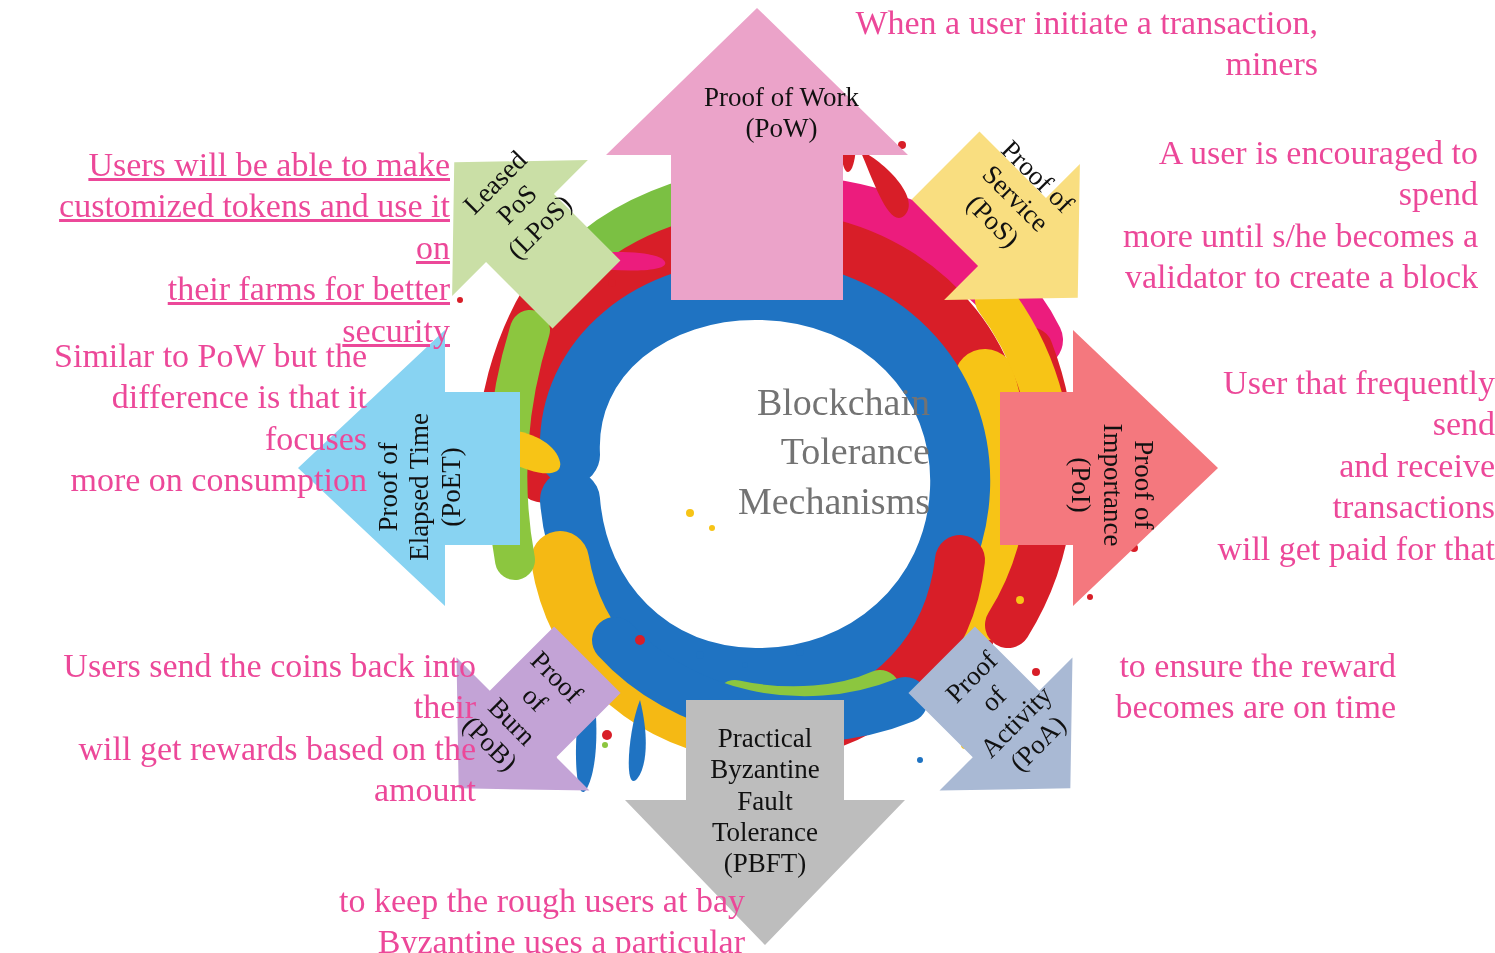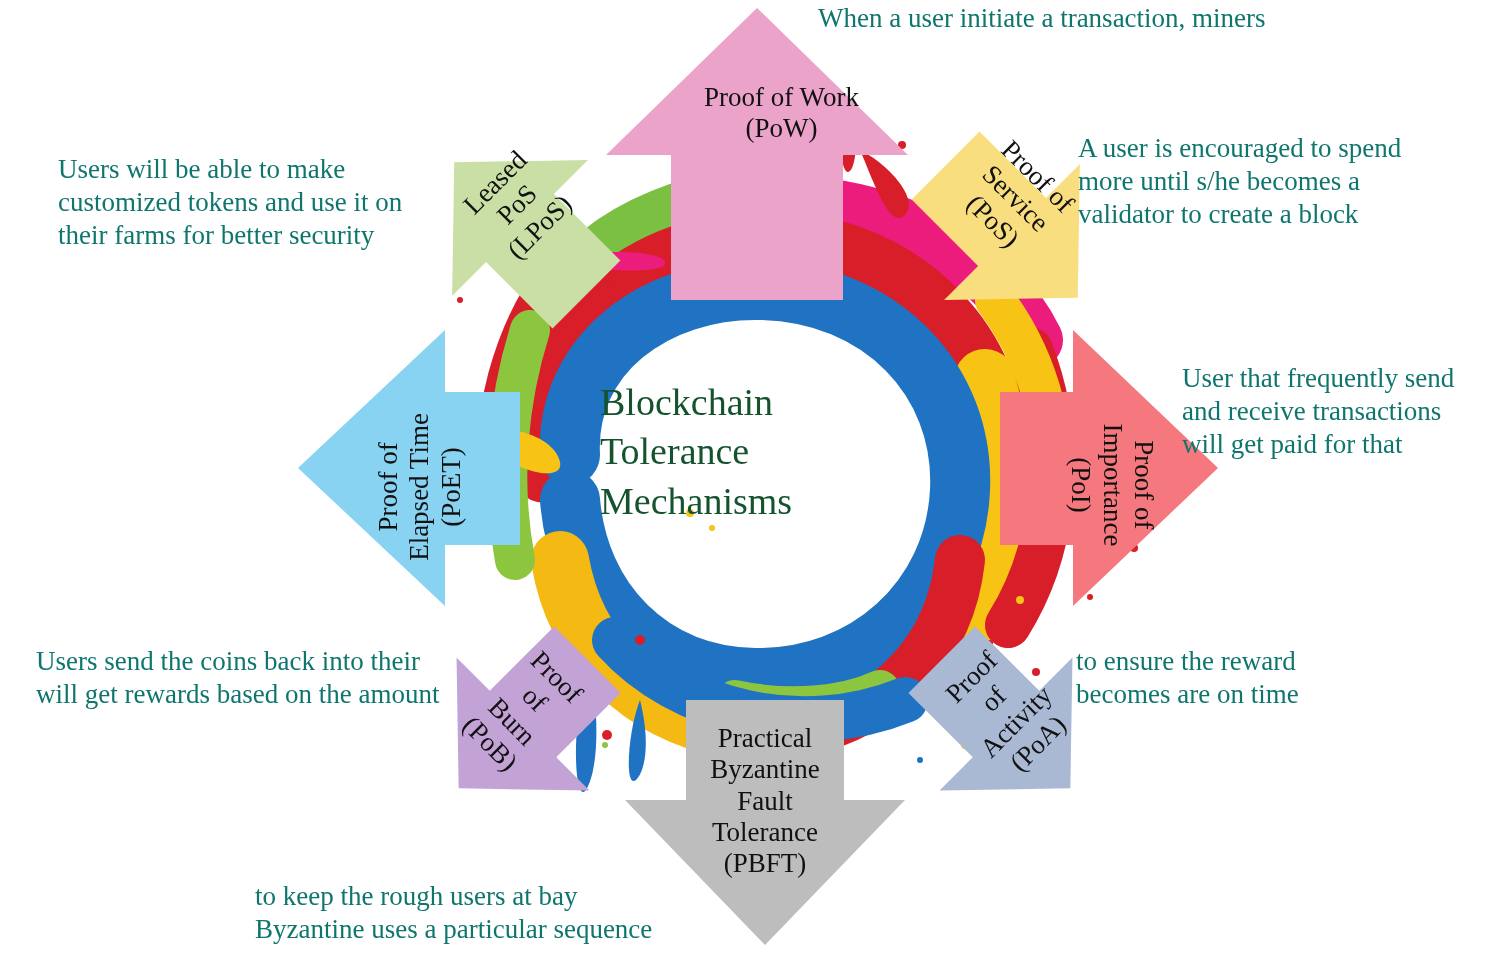--- a/index.html
+++ b/index.html
@@ -2,27 +2,27 @@
 <html><head>
 <meta charset="utf-8">
 <style>
   html,body{margin:0;padding:0;background:#ffffff;}
   body{width:1495px;height:953px;position:relative;overflow:hidden;
        font-family:"Liberation Serif","DejaVu Serif",serif;color:#111;}
   #stage{position:absolute;inset:0;width:1495px;height:953px;}
   .layer{position:absolute;left:0;top:0;width:1495px;height:953px;}
   svg.layer{overflow:visible;}
 
-  .note{position:absolute;font-size:27px;line-height:1.22;color:#0f766e;text-align:left;}
+  .note{position:absolute;font-size:34px;line-height:1.22;color:#ec4899;text-align:right;}
 
   .arrow-label{position:absolute;font-size:27px;line-height:1.16;color:#111;
                text-align:center;white-space:pre-line;pointer-events:none;}
 
   .center-title{position:absolute;left:600px;top:378px;width:330px;
-                text-align:left;font-size:38px;line-height:1.30;color:#14532d;}
+                text-align:right;font-size:38px;line-height:1.30;color:#737373;}
 
   .rot-90{transform:rotate(-90deg);}
   .rot90{transform:rotate(90deg);}
   .rot45{transform:rotate(45deg);}
   .rotm45{transform:rotate(-45deg);}
 </style>
 </head>
 <body>
 
 <div id="stage">
@@ -185,32 +185,37 @@
   <div class="arrow-label" style="left:673px;top:723px;width:184px;">Practical
 Byzantine
 Fault
 Tolerance
 (PBFT)</div>
 
   <div class="note" style="left:818px;top:2px;width:500px;">
     <div>When a user initiate a transaction, miners</div>
   </div>
 
-  <div class="note" style="left:58px;top:153px;width:392px;">
+  <div class="note" style="left:58px;top:144px;width:392px;text-decoration:underline;">
     <div>Users will be able to make</div>
     <div>customized tokens and use it on</div>
     <div>their farms for better security</div>
   </div>
 
   <div class="note" style="left:1078px;top:132px;width:400px;">
     <div>A user is encouraged to spend</div>
     <div>more until s/he becomes a</div>
     <div>validator to create a block</div>
   </div>
 
+  <div class="note" style="left:22px;top:335px;width:345px;">
+    <div>Similar to PoW but the</div>
+    <div>difference is that it focuses</div>
+    <div>more on consumption</div>
+  </div>
 
   <div class="note" style="left:1182px;top:362px;width:313px;">
     <div>User that frequently send</div>
     <div>and receive transactions</div>
     <div>will get paid for that</div>
   </div>
 
   <div class="note" style="left:0px;top:645px;width:440px;margin-left:36px;">
     <div>Users send the coins back into their</div>
     <div>will get rewards based on the amount</div>

